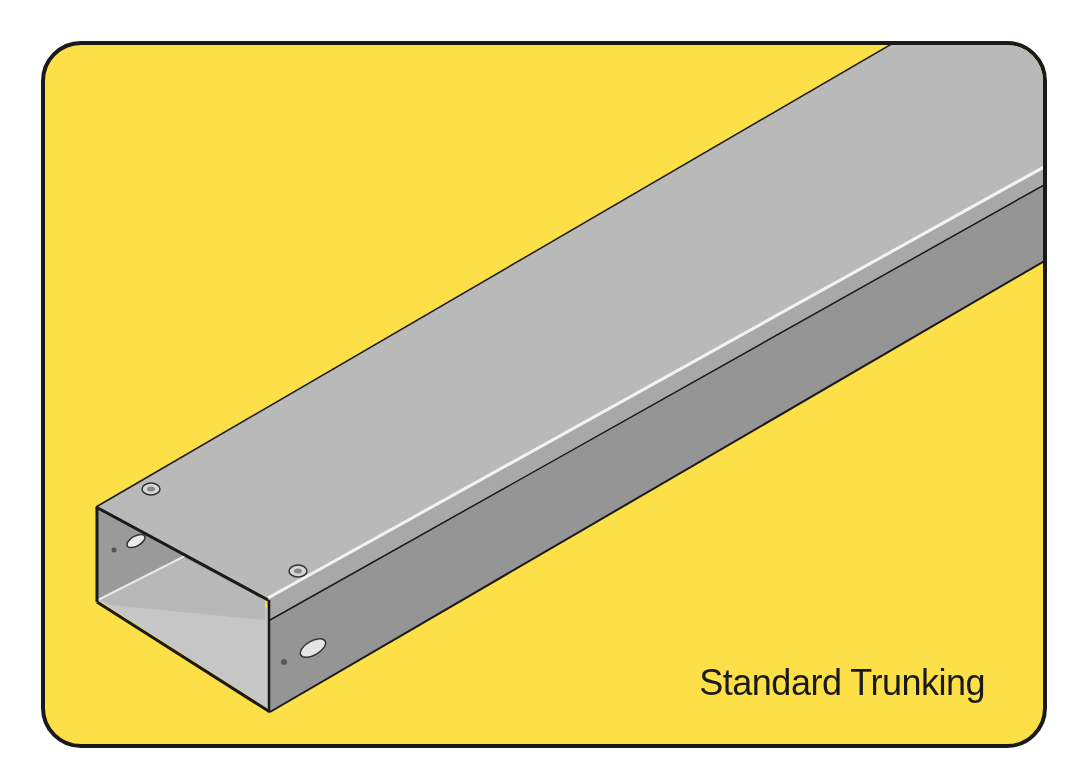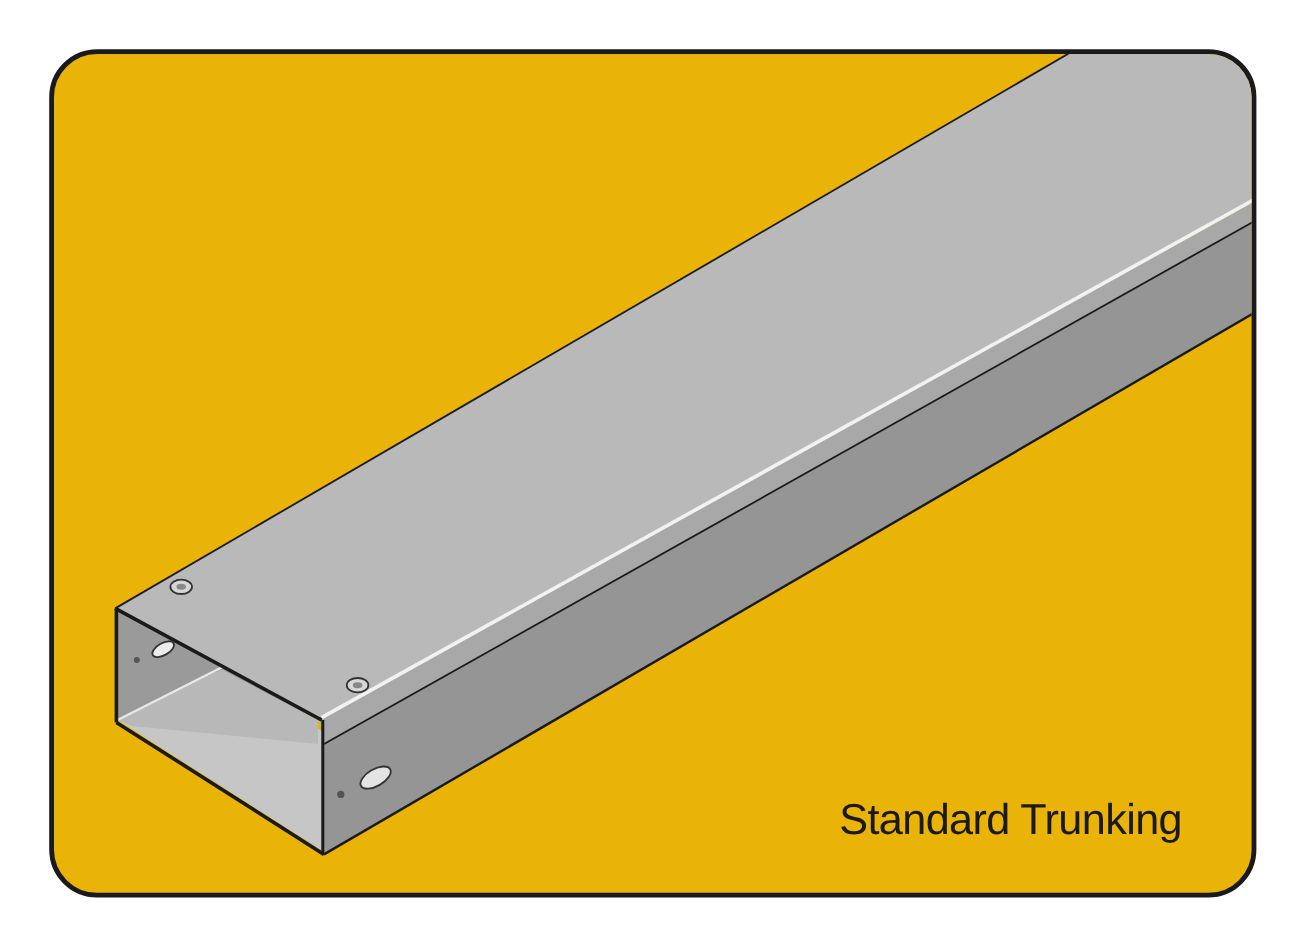--- a/index.html
+++ b/index.html
@@ -1,19 +1,19 @@
 <!DOCTYPE html>
 <html><head>
 <meta charset="utf-8">
 <style>
   html, body { margin: 0; padding: 0; background: #ffffff; }
   body { width: 1080px; height: 782px; position: relative; overflow: hidden; }
   .frame {
     position: absolute; left: 41px; top: 41px; width: 998px; height: 699px;
-    border: 4px solid #1a1a1a; border-radius: 40px; overflow: hidden; background: #eab308; text-align: center;
+    border: 4px solid #1a1a1a; border-radius: 40px; overflow: hidden; background: #fde047; text-align: center;
   }
   .art { position: absolute; left: -45px; top: -45px; }
   .caption {
     position: absolute; right: 58px; bottom: 40px;
     font-family: "Liberation Sans", "DejaVu Sans", sans-serif;
     font-size: 36px; color: #1a1a1a; letter-spacing: -0.5px;
   }
 </style>
 </head>
 <body>

